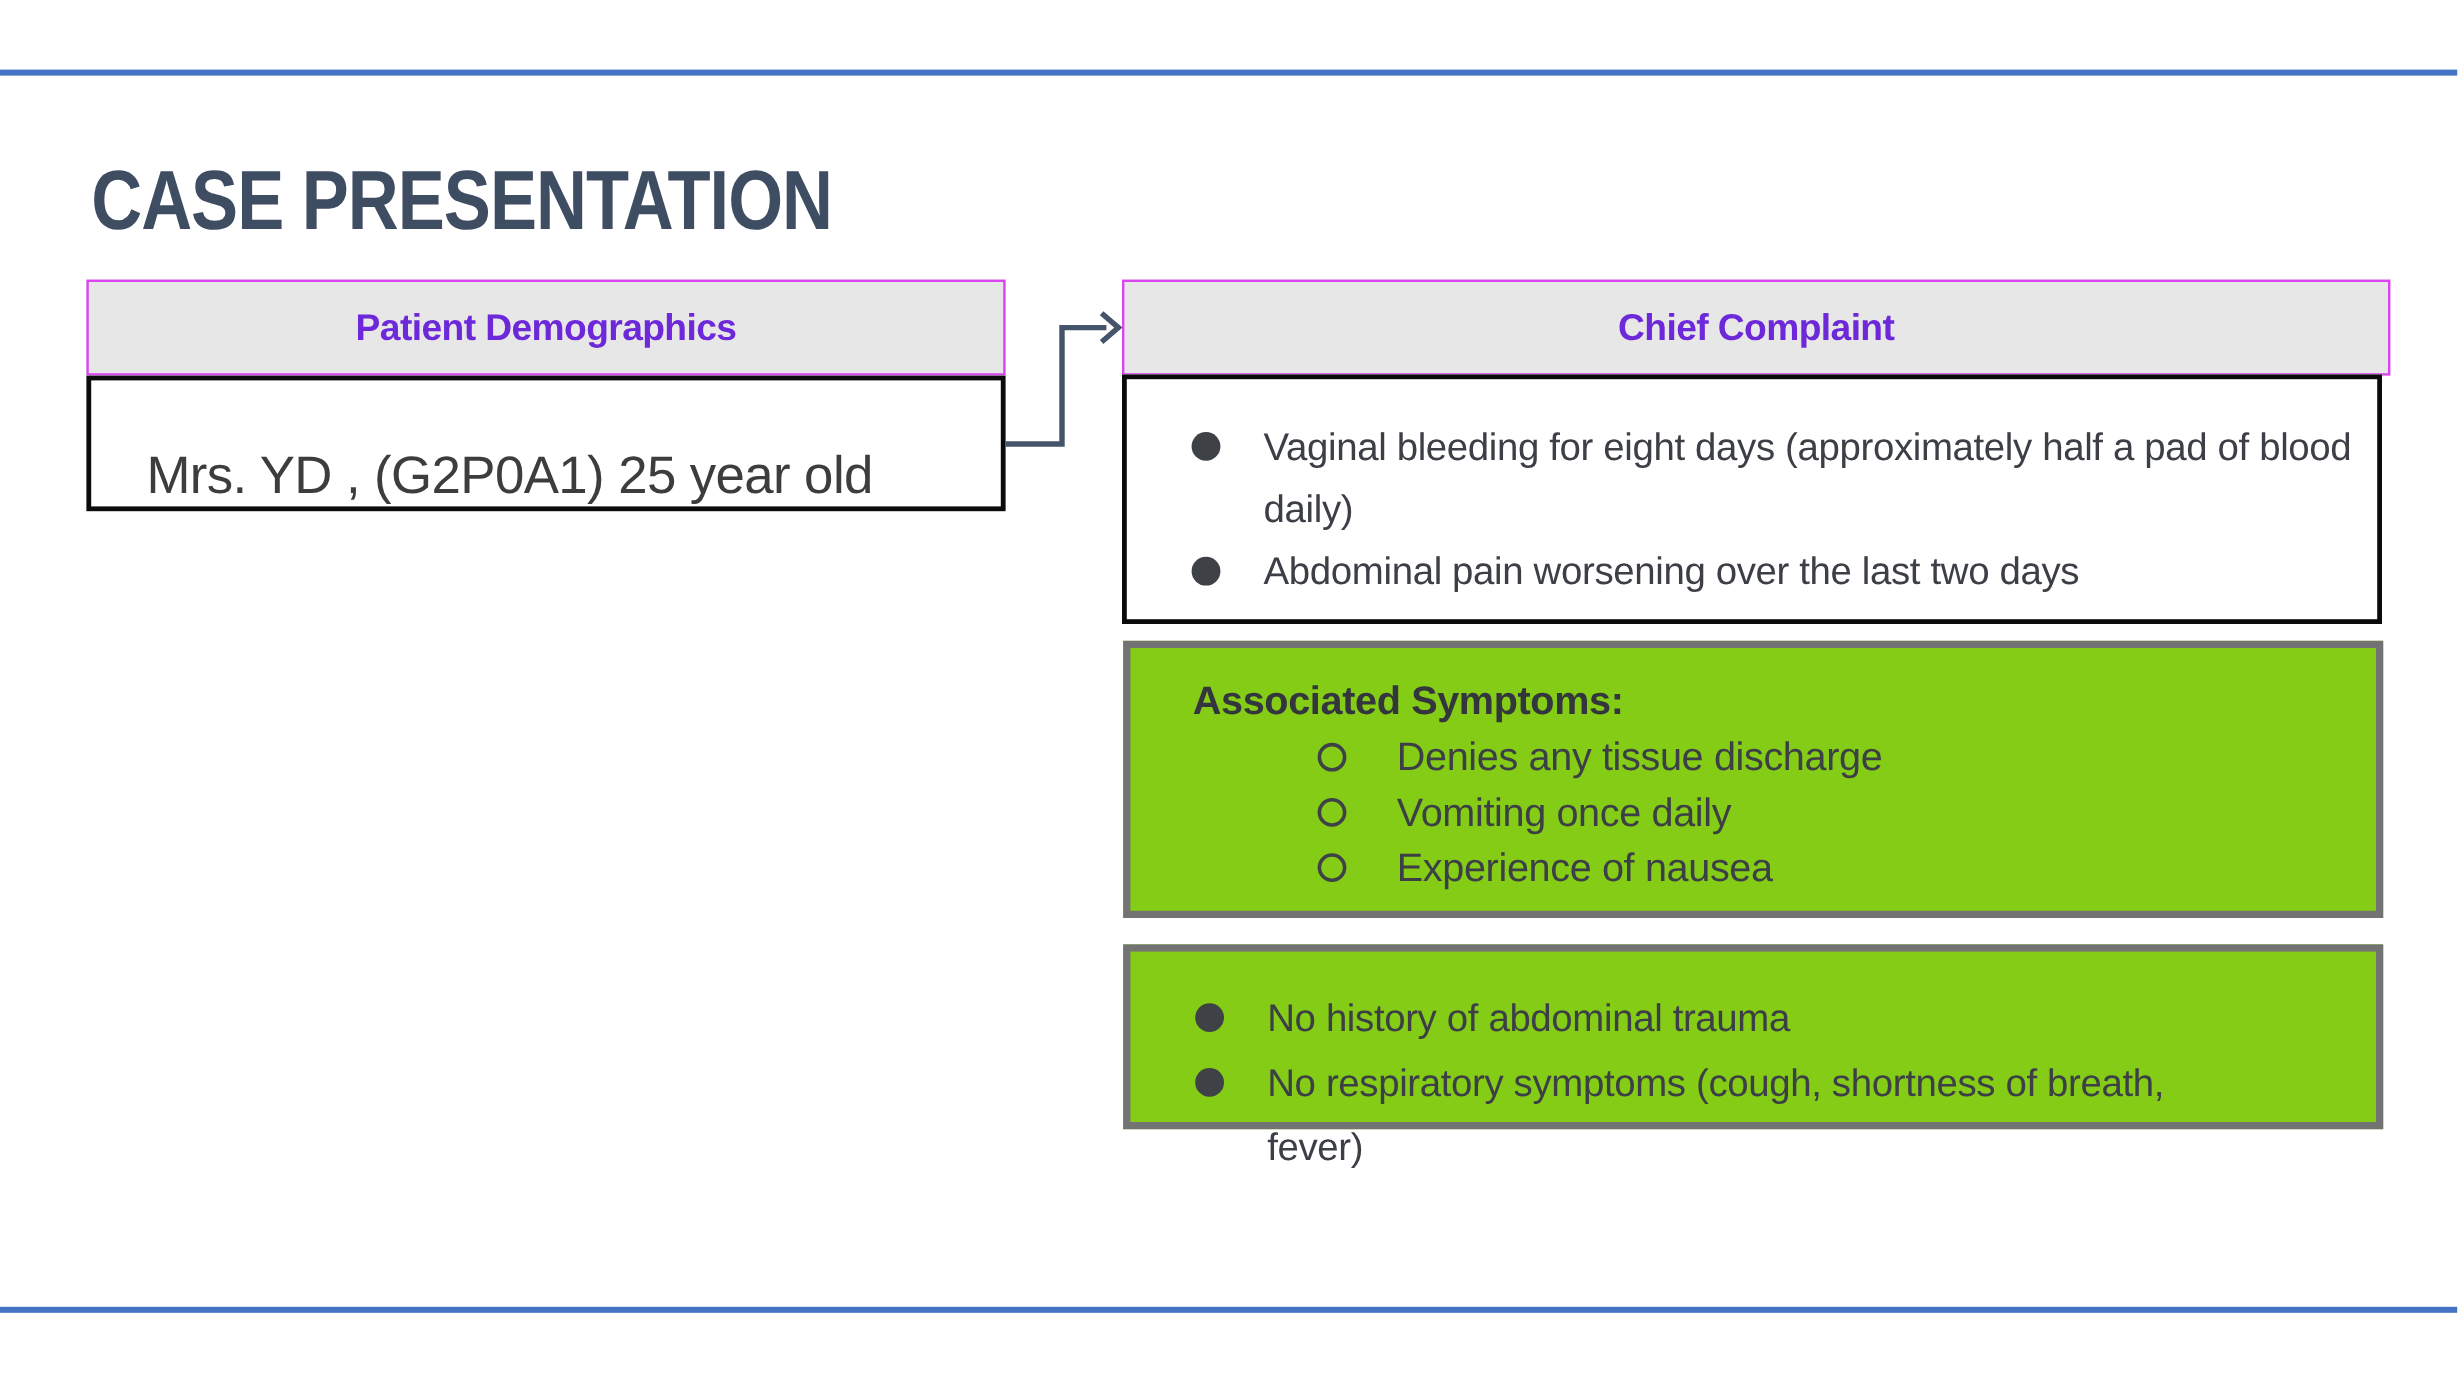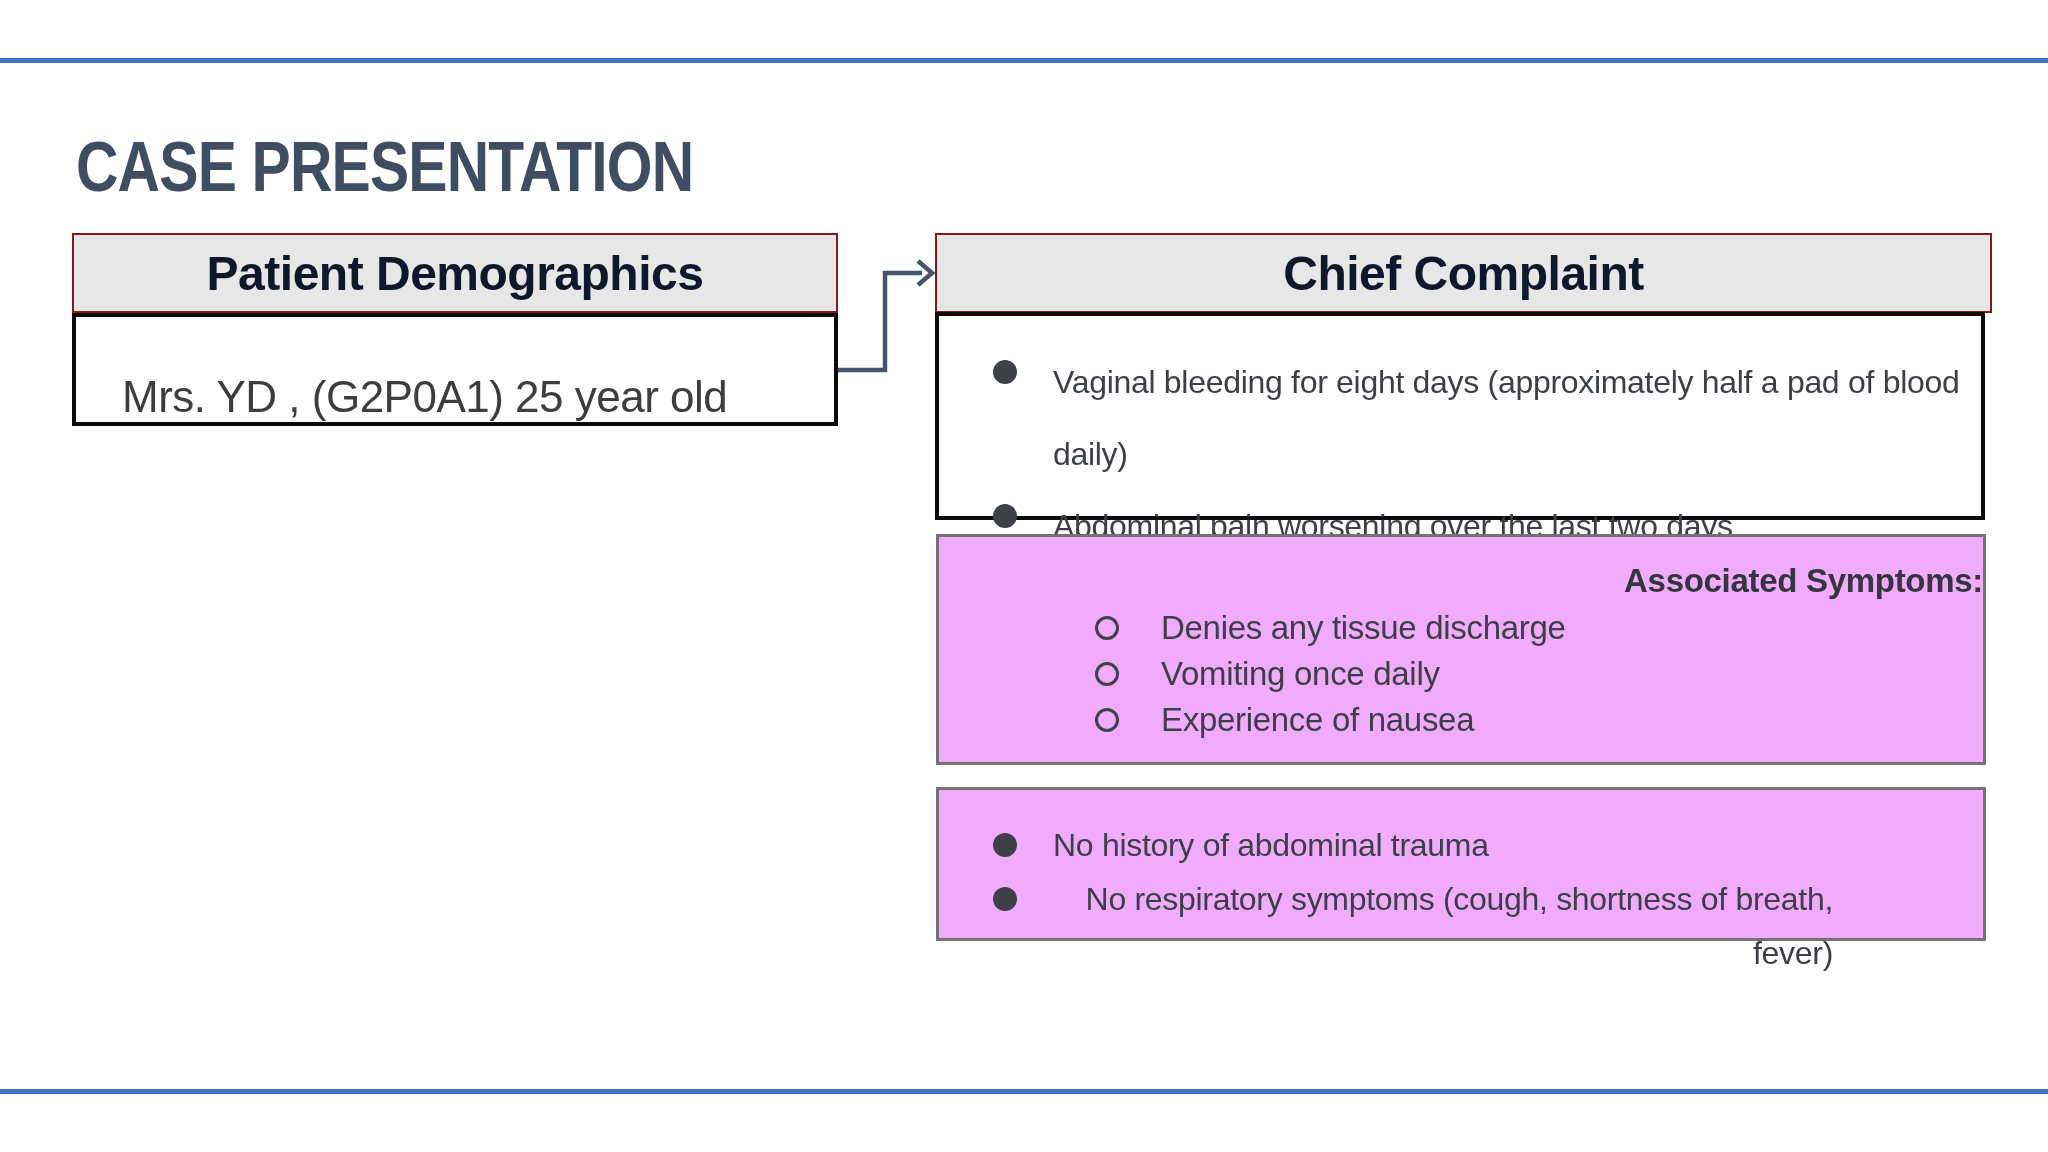--- a/index.html
+++ b/index.html
@@ -19,24 +19,24 @@
   .slide-title{
     position:absolute;left:76px;top:130px;
     font-size:70px;font-weight:bold;line-height:74px;
     color:#3F4D63;letter-spacing:-1px;
     transform:scaleX(0.84);transform-origin:left center;
     white-space:nowrap;
   }
   .box-header{
     position:absolute;
     background:#E8E7E7;
-    border:2px solid #7f1d1d;
+    border:2px solid #d946ef;
     box-sizing:border-box;
     display:flex;align-items:center;justify-content:center;
-    font-size:48px;font-weight:bold;color:#0f172a;
+    font-size:31px;font-weight:bold;color:#6d28d9;
     letter-spacing:-0.5px;
   }
   .hdr-left{left:72px;top:233px;width:766px;height:80px;}
   .hdr-right{left:935px;top:233px;width:1057px;height:80px;}
   .box-body{
     position:absolute;
     background:#ffffff;
     border:4px solid #0b0b0b;
     box-sizing:border-box;
   }
@@ -46,32 +46,31 @@
     padding-left:46px;
     font-size:44px;color:#3d3d3d;letter-spacing:-0.5px;
     white-space:nowrap;
   }
   .body-right{
     left:935px;top:312px;width:1050px;height:208px;
     padding-top:30px;
   }
   .hl-box{
     position:absolute;
-    background:#f0abfc;
-    border:3px solid #737373;
+    background:#84cc16;
+    border:6px solid #737373;
     box-sizing:border-box;
-    text-align:right;
   }
   .hl-1{left:936px;top:534px;width:1050px;height:231px;padding-top:20px;}
   .hl-2{left:936px;top:787px;width:1050px;height:154px;padding-top:28px;}
   ul.blist{list-style:none;margin:0;padding:0;}
   ul.blist li{
     display:flex;align-items:flex-start;
     font-size:32px;color:#3c3f45;letter-spacing:-0.3px;
-    line-height:72px;
+    line-height:52px;
   }
   .body-right ul.blist li{padding-left:54px;}
   .body-right ul.blist .txt{max-width:920px;}
   .hl-2 ul.blist li{padding-left:54px;line-height:54px;}
   .hl-2 ul.blist .txt{max-width:780px;}
   .bullet{
     flex:0 0 auto;
     width:24px;height:24px;border-radius:50%;
     background:#3e4247;
     margin-top:14px;margin-right:36px;

